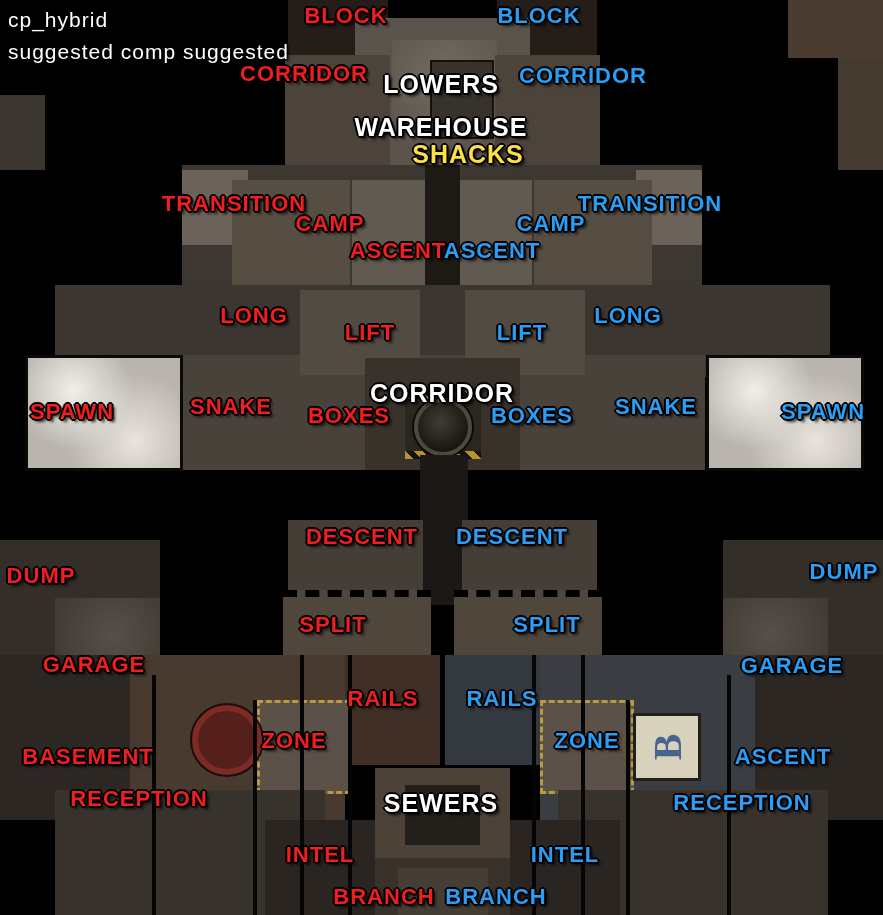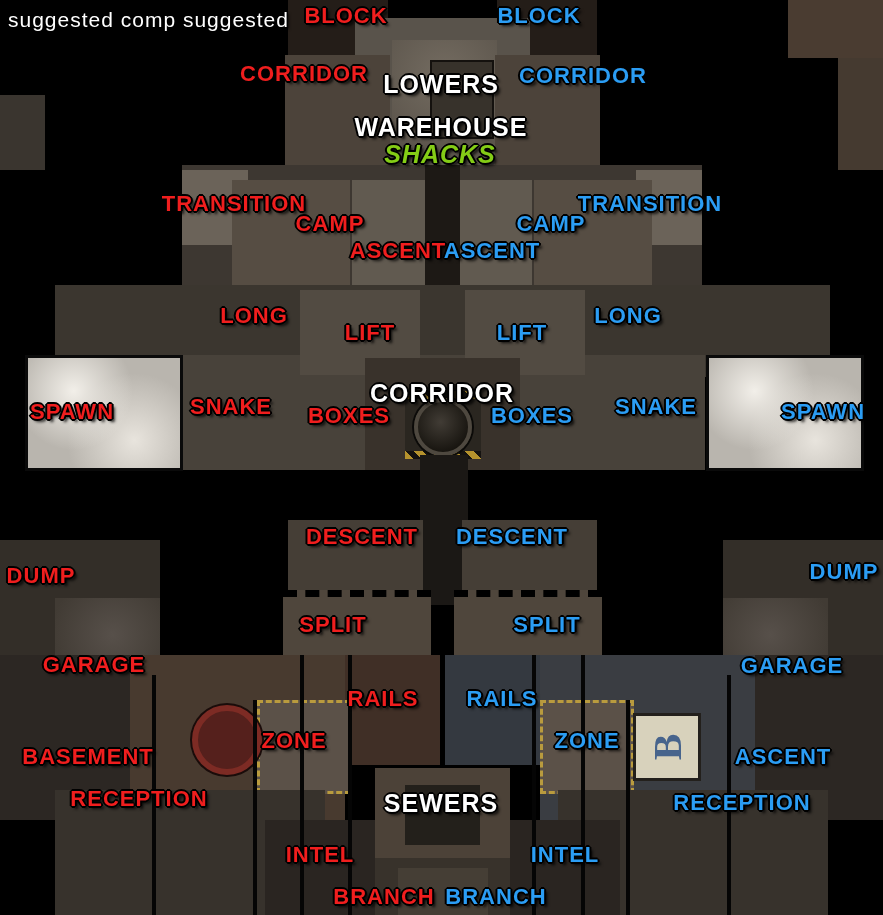--- a/index.html
+++ b/index.html
@@ -132,21 +132,21 @@
   <div class="r track" style="left:253px;top:700px;width:4px;height:215px;"></div>
   <div class="r track" style="left:626px;top:700px;width:4px;height:215px;"></div>
 
   <div id="callouts">
       <div class="callout red" style="left: 346px; top: 16px; color: rgb(240, 30, 30);">BLOCK</div>
       <div class="callout blu" style="left: 539px; top: 16px; color: rgb(43, 157, 244);">BLOCK</div>
       <div class="callout red" style="left: 304px; top: 74px; color: rgb(240, 30, 30);">CORRIDOR</div>
       <div class="callout blu" style="left: 583px; top: 76px; color: rgb(43, 157, 244);">CORRIDOR</div>
       <div class="callout neutral" style="left: 441px; top: 84px; color: rgb(255, 255, 255); text-align: center;">LOWERS</div>
       <div class="callout neutral" style="left: 441px; top: 127px; color: rgb(255, 255, 255);">WAREHOUSE</div>
-      <div class="callout neutral" style="left: 440px; top: 154px; color: #84cc16; font-style: italic;">SHACKS</div>
+      <div class="callout neutral" style="left: 468px; top: 154px; color: #fde047;">SHACKS</div>
       <div class="callout red" style="left: 234px; top: 204px; color: rgb(240, 30, 30);">TRANSITION</div>
       <div class="callout blu" style="left: 650px; top: 204px; color: rgb(43, 157, 244);">TRANSITION</div>
       <div class="callout red" style="left: 330px; top: 224px; color: rgb(240, 30, 30);">CAMP</div>
       <div class="callout blu" style="left: 551px; top: 224px; color: rgb(43, 157, 244);">CAMP</div>
       <div class="callout red" style="left: 398px; top: 251px; color: rgb(240, 30, 30);">ASCENT</div>
       <div class="callout blu" style="left: 492px; top: 251px; color: rgb(43, 157, 244);">ASCENT</div>
       <div class="callout red" style="left: 254px; top: 316px; color: rgb(240, 30, 30);">LONG</div>
       <div class="callout blu" style="left: 628px; top: 316px; color: rgb(43, 157, 244);">LONG</div>
       <div class="callout red" style="left: 370px; top: 333px; color: rgb(240, 30, 30);">LIFT</div>
       <div class="callout blu" style="left: 522px; top: 333px; color: rgb(43, 157, 244);">LIFT</div>
@@ -174,16 +174,17 @@
       <div class="callout red" style="left: 139px; top: 799px; color: rgb(240, 30, 30);">RECEPTION</div>
       <div class="callout blu" style="left: 742px; top: 803px; color: rgb(43, 157, 244);">RECEPTION</div>
       <div class="callout neutral" style="left: 441px; top: 803px; color: rgb(255, 255, 255);">SEWERS</div>
       <div class="callout red" style="left: 320px; top: 855px; color: rgb(240, 30, 30);">INTEL</div>
       <div class="callout blu" style="left: 565px; top: 855px; color: rgb(43, 157, 244);">INTEL</div>
       <div class="callout red" style="left: 384px; top: 897px; color: rgb(240, 30, 30);">BRANCH</div>
       <div class="callout blu" style="left: 496px; top: 897px; color: rgb(43, 157, 244);">BRANCH</div>
     </div>
 
   <div id="title">
+    <div>cp_hybrid</div>
     <div>suggested comp suggested</div>
   </div>
 
 </div>
 
 </body></html>

